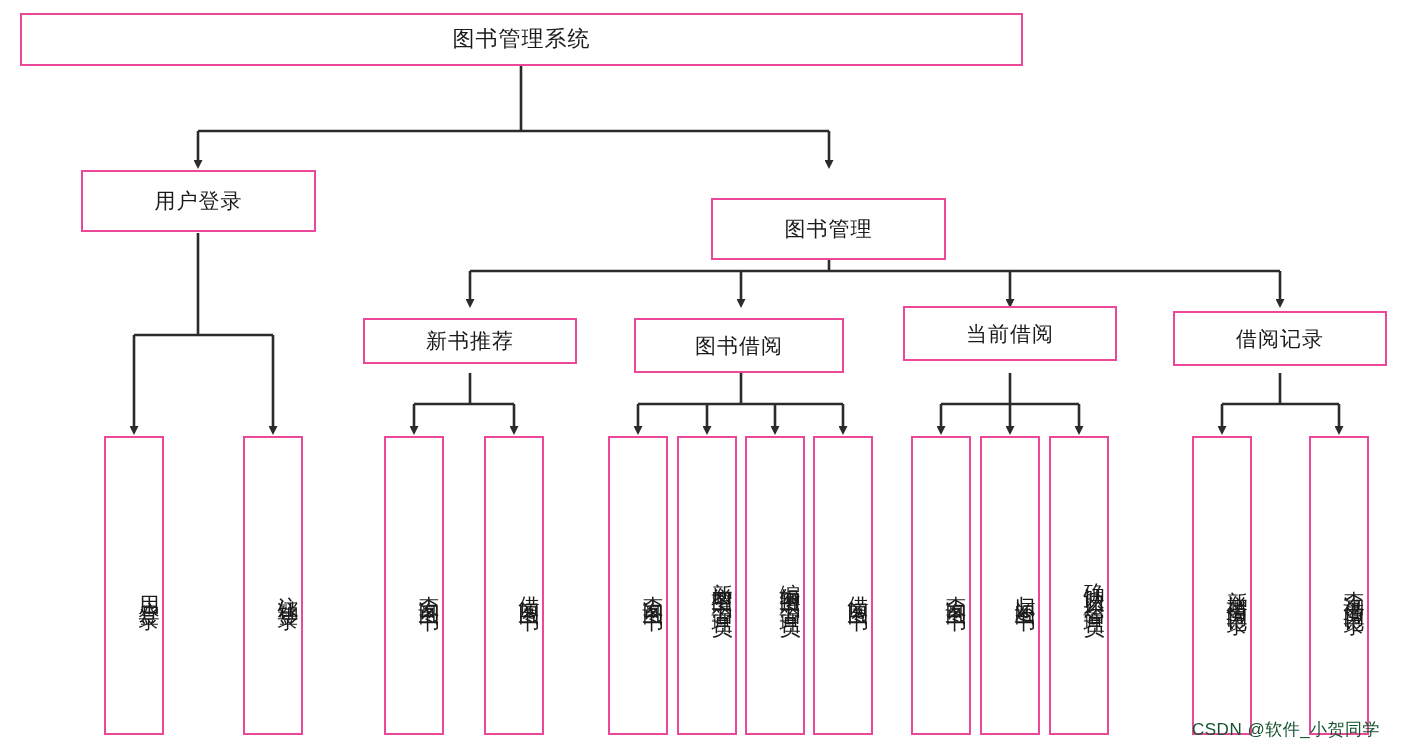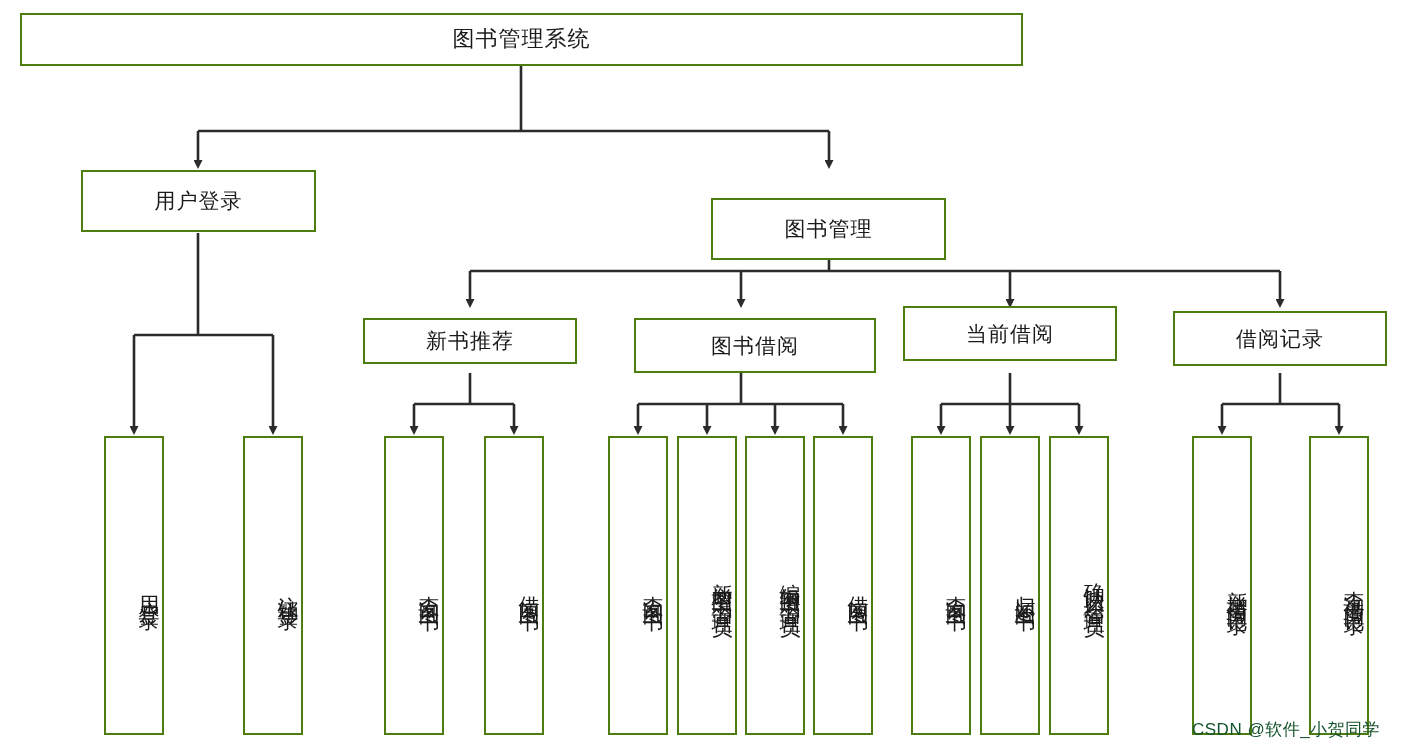--- a/index.html
+++ b/index.html
@@ -23,21 +23,21 @@
     left: 0;
     top: 0;
     width: 1405px;
     height: 747px;
     pointer-events: none;
   }
   .node {
     position: absolute;
     box-sizing: border-box;
     background: #ffffff;
-    border: 2px solid #4d7c0f;
+    border: 2px solid #ec4899;
     display: flex;
     align-items: center;
     justify-content: center;
     color: #1a1a1a;
     z-index: 2;
   }
   .node.horizontal {
     font-size: 21px;
     letter-spacing: 1px;
     line-height: 1.2;
@@ -118,21 +118,21 @@
       <path d="M1339,404 L1339,427" marker-end="url(#arrow)"></path>
     </g>
   </svg>
 
   <div class="node horizontal root" style="left:20px; top:13px; width:1003px; height:53px;">图书管理系统</div>
 
   <div class="node horizontal" style="left:81px; top:170px; width:235px; height:62px;">用户登录</div>
   <div class="node horizontal" style="left:711px; top:170px; width:235px; height:62px;margin-top:28px;">图书管理</div>
 
   <div class="node horizontal" style="left:363px; top:318px; width:214px; height:46px;">新书推荐</div>
-  <div class="node horizontal" style="left:634px; top:318px; width:242px; height:55px;">图书借阅</div>
+  <div class="node horizontal" style="left:634px; top:318px; width:210px; height:55px;">图书借阅</div>
   <div class="node horizontal" style="left:903px; top:306px; width:214px; height:55px;">当前借阅</div>
   <div class="node horizontal" style="left:1173px; top:311px; width:214px; height:55px;">借阅记录</div>
 
   <div class="node vertical" style="left:104px; top:436px; width:60px; height:299px;">用户登录</div>
   <div class="node vertical" style="left:243px; top:436px; width:60px; height:299px;">注销登录</div>
 
   <div class="node vertical" style="left:384px; top:436px; width:60px; height:299px;">查询图书</div>
   <div class="node vertical" style="left:484px; top:436px; width:60px; height:299px;">借阅图书</div>
 
   <div class="node vertical" style="left:608px; top:436px; width:60px; height:299px;">查询图书</div>

